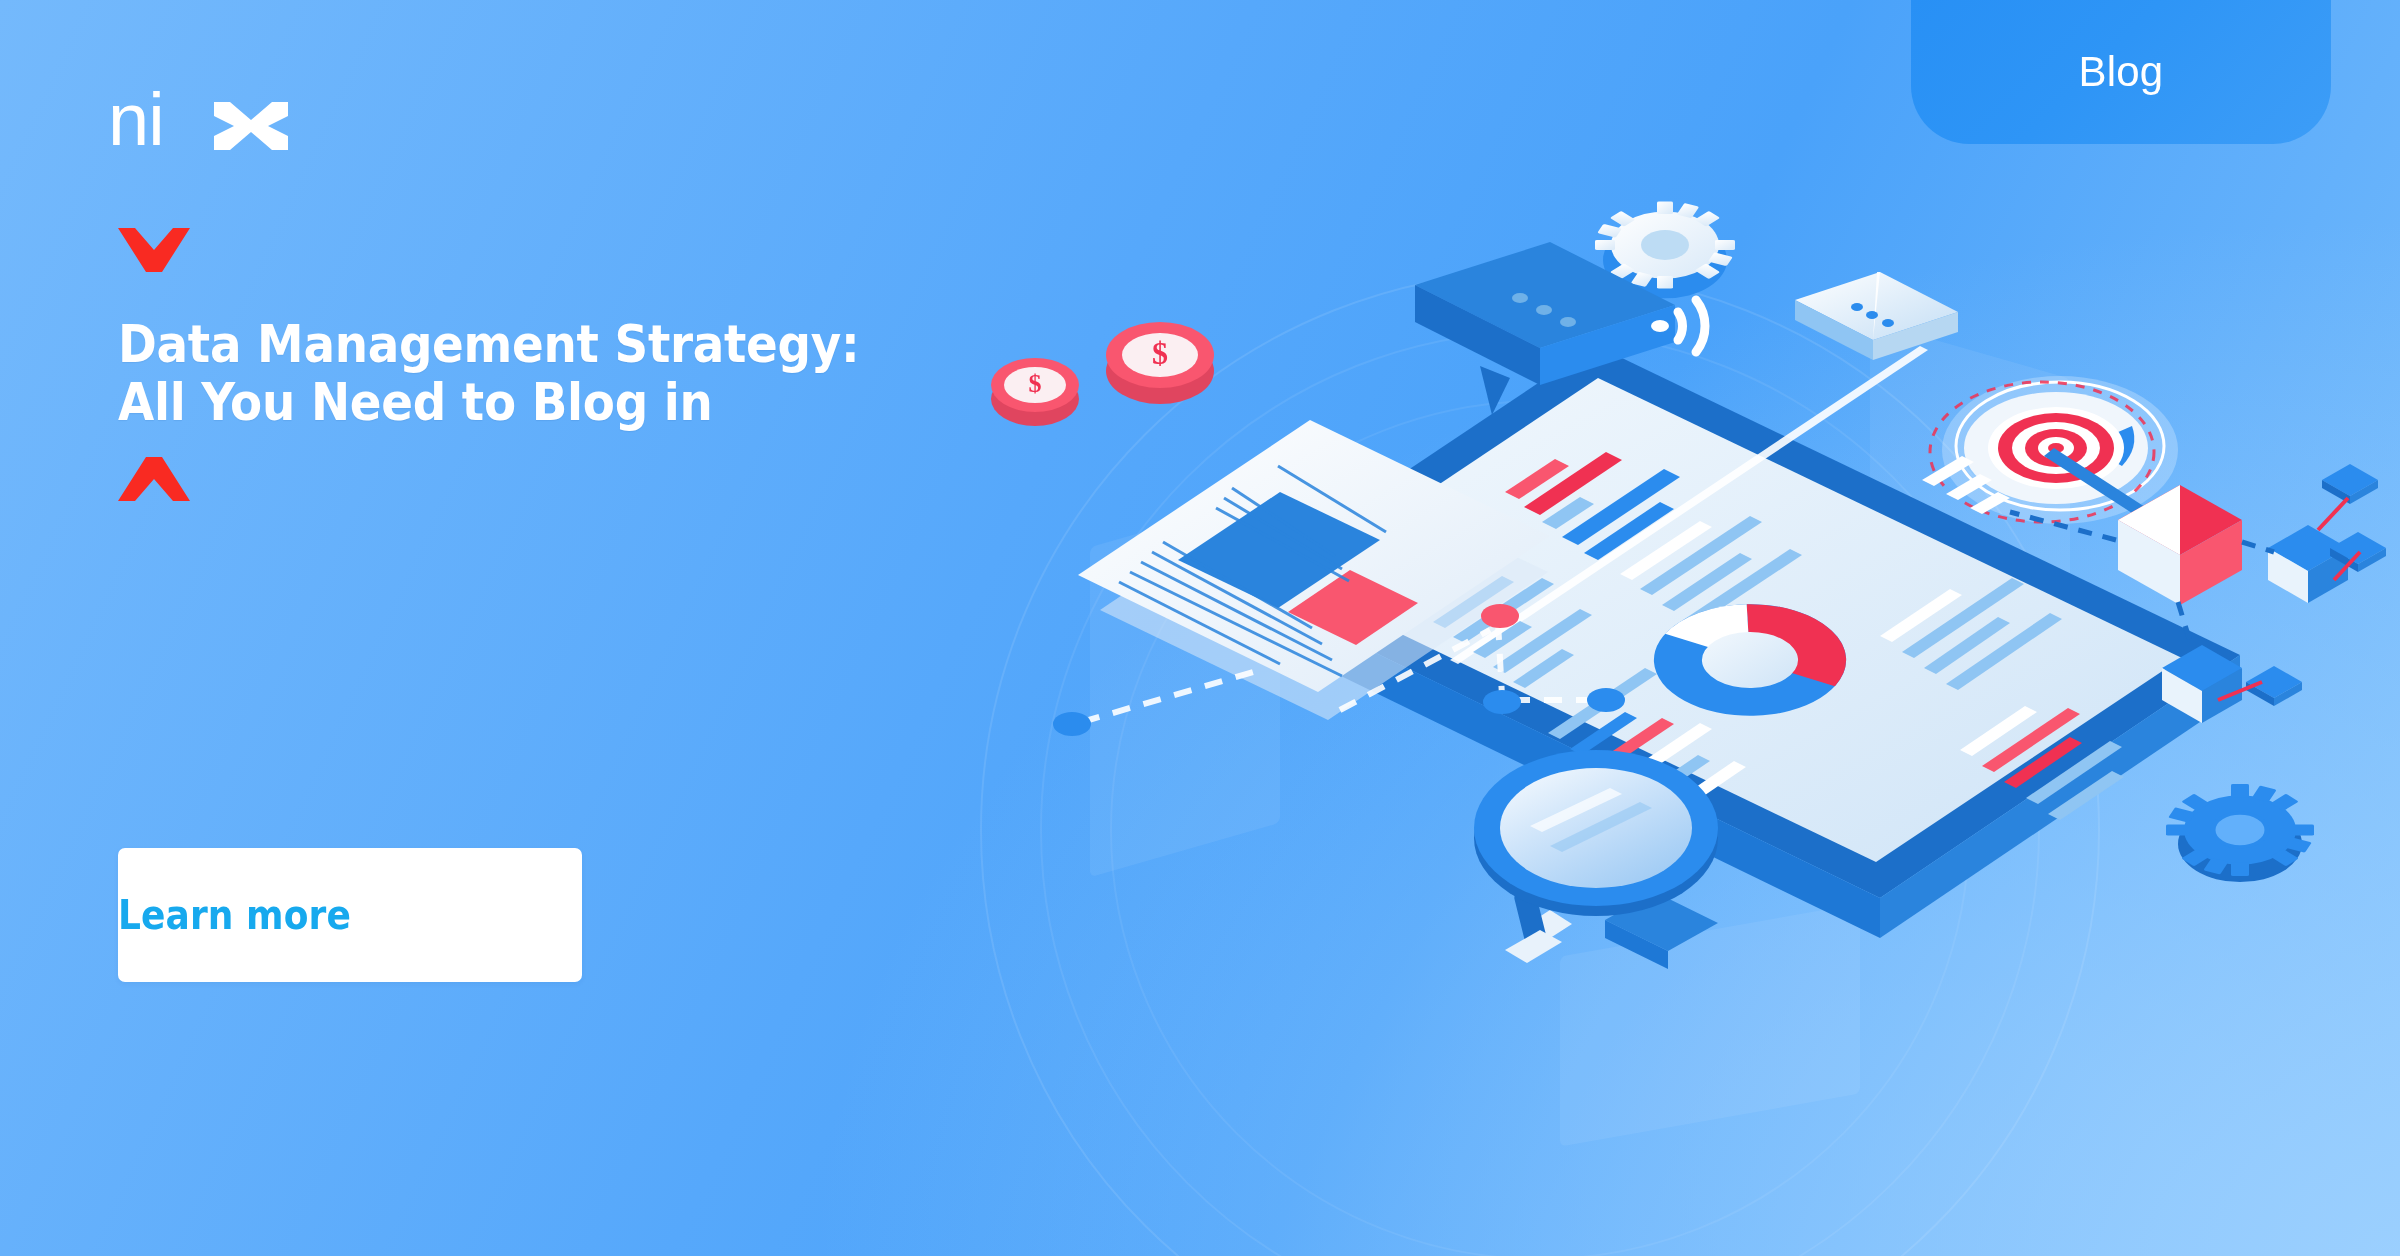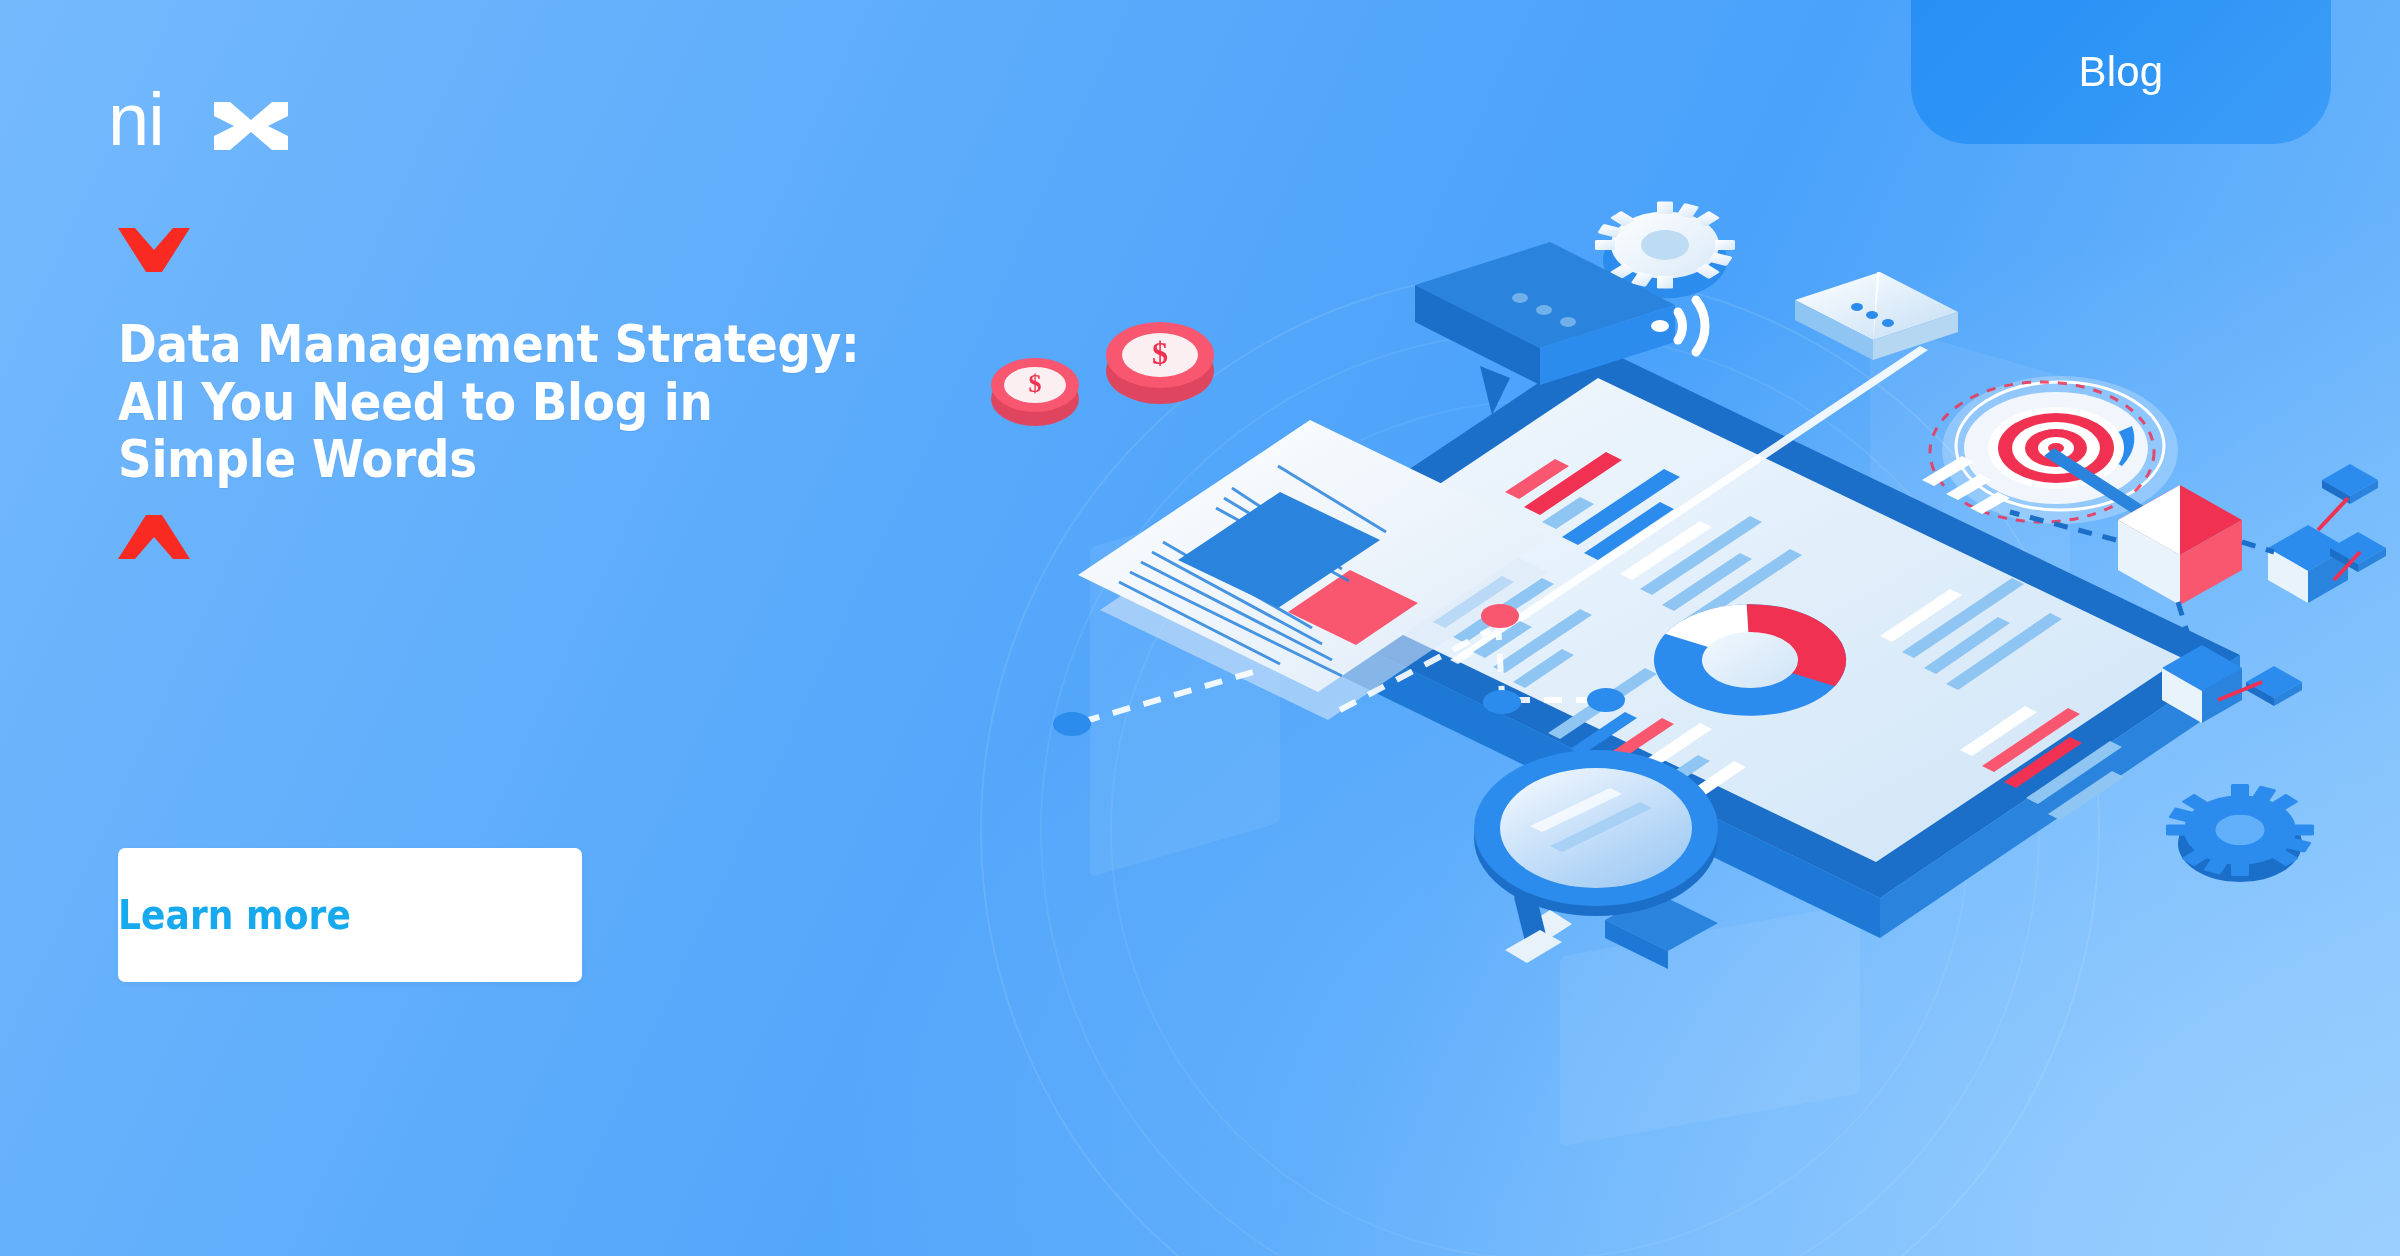--- a/index.html
+++ b/index.html
@@ -133,21 +133,20 @@
 
     <span class="chev" id="chev-top">
       <svg width="72" height="44" viewBox="0 0 72 44" aria-hidden="true">
         <path d="M0 0 L17 0 L36 22 L55 0 L72 0 L44 44 L28 44 Z" fill="#F92A22"></path>
       </svg>
     </span>
 
     <h1 id="headline">
       <span class="ln">Data Management Strategy:</span>
       <span class="ln">All You Need to Blog in</span>
-      <span class="ln">Simple Words</span>
     </h1>
 
     <span class="chev" id="chev-bottom">
       <svg width="72" height="44" viewBox="0 0 72 44" aria-hidden="true">
         <path d="M28 0 L44 0 L72 44 L55 44 L36 22 L17 44 L0 44 Z" fill="#F92A22"></path>
       </svg>
     </span>
   </div>
 
   <div id="cta">

